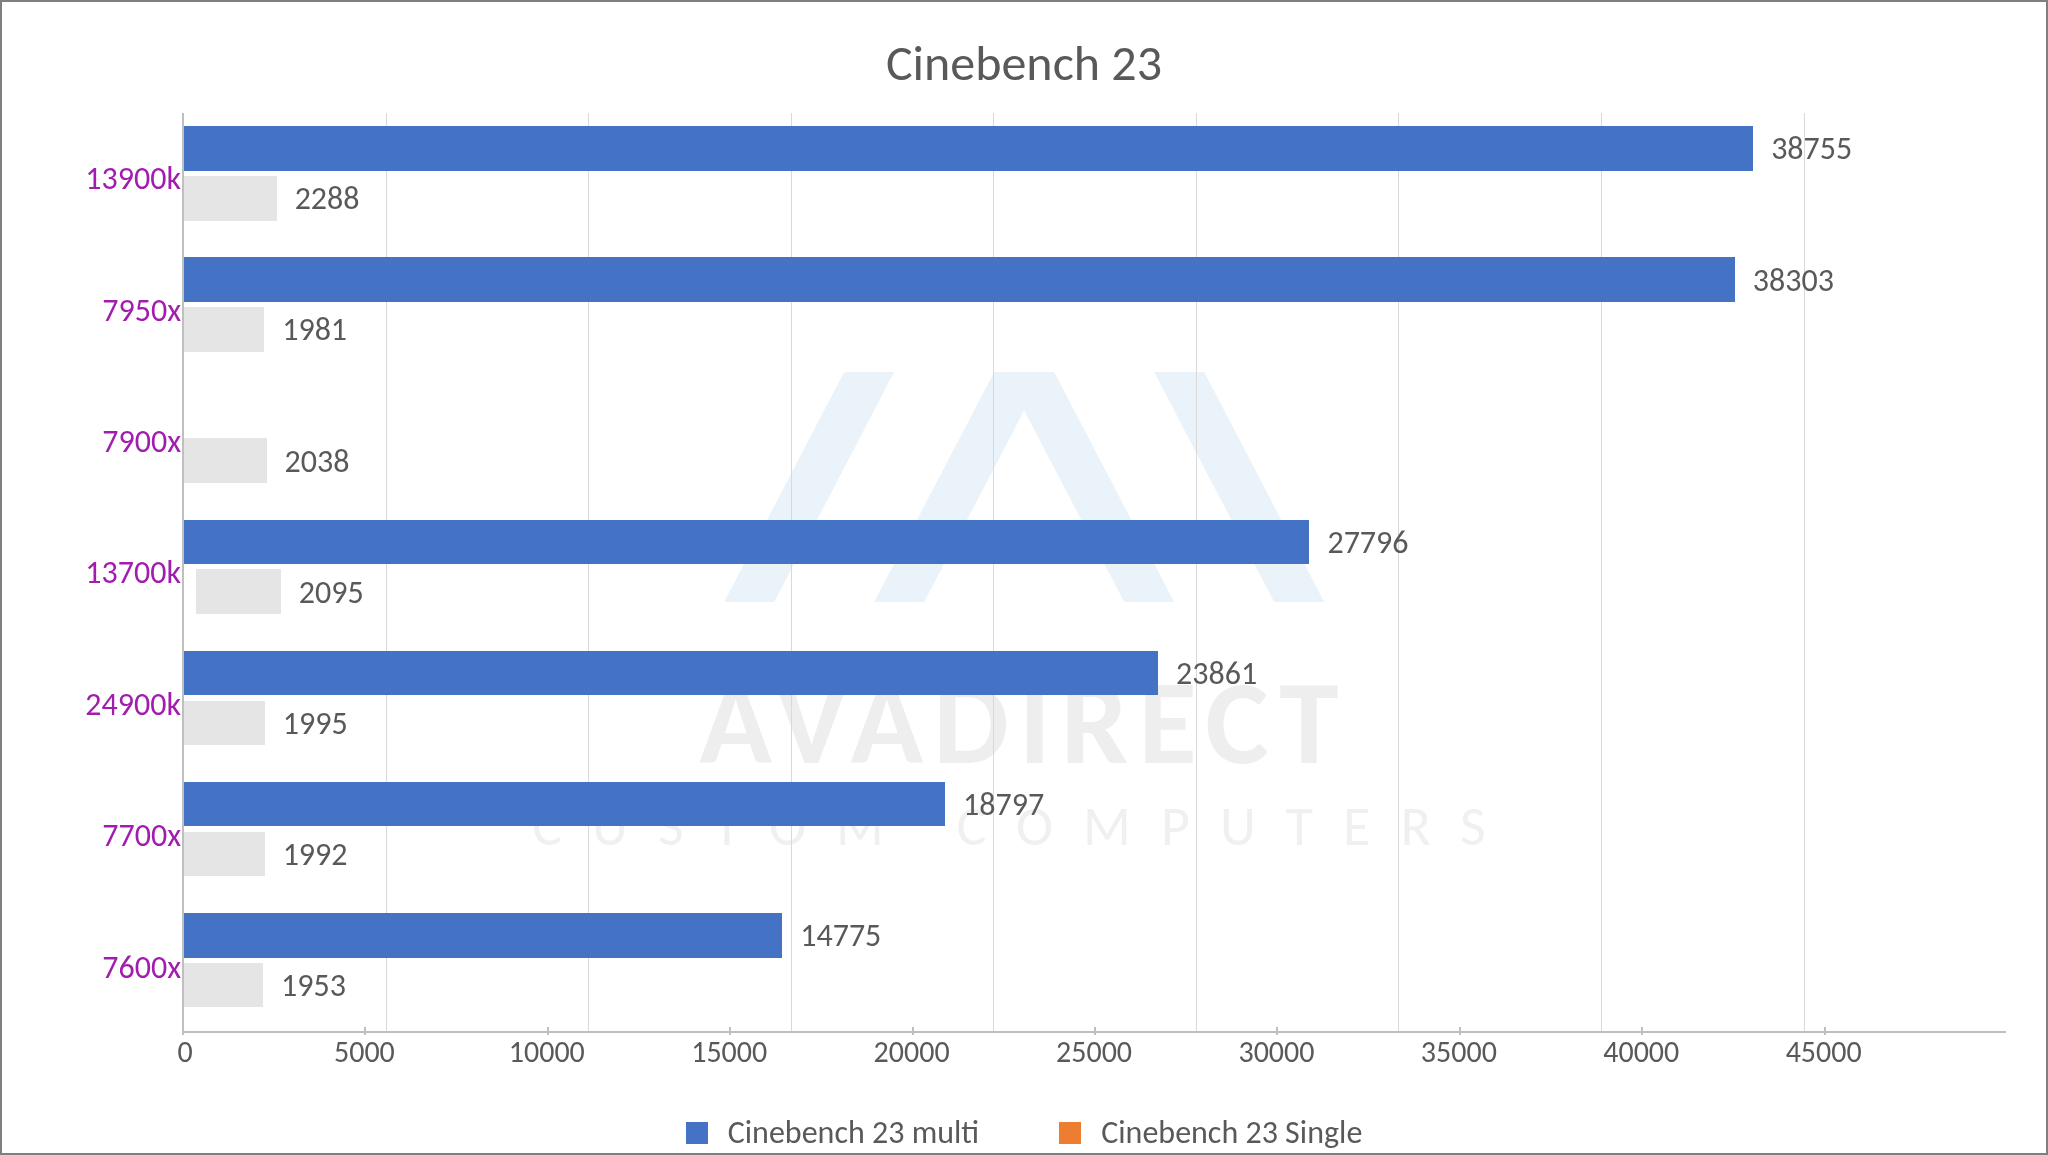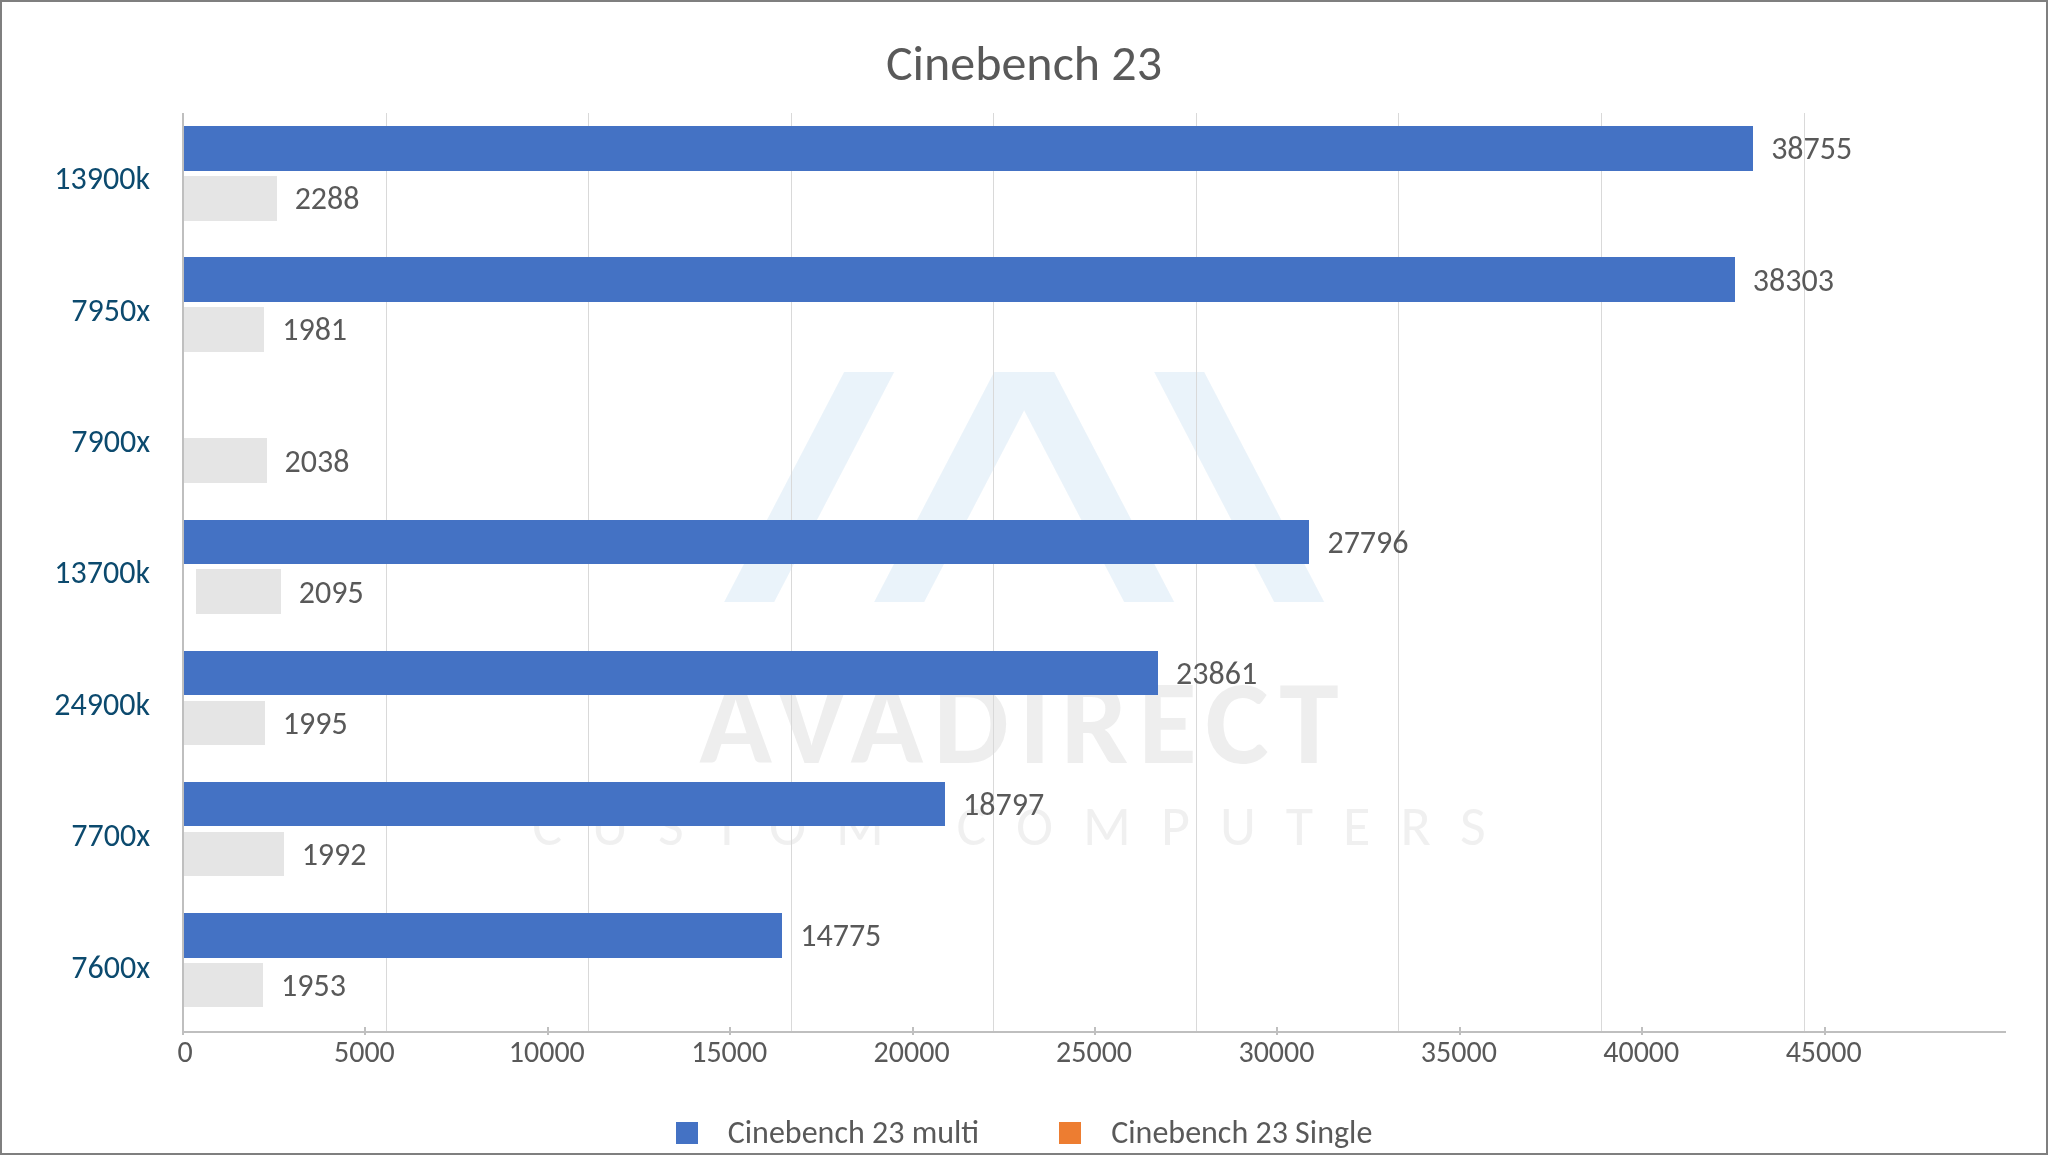--- a/index.html
+++ b/index.html
@@ -4,40 +4,40 @@
 <style>
 html,body{margin:0;padding:0;font-family:Calibri,Arial,sans-serif;background:#fff;color:#595959}
 .frame{box-sizing:border-box;width:2048px;height:1155px;border:2px solid #7f7f7f;position:relative;padding:20px 40px 20px 40px;overflow:hidden}
 .wm{position:absolute;left:50%;top:52%;transform:translate(-50%,-50%);pointer-events:none;opacity:.12;text-align:center}
 .wm svg{display:block;margin:0 auto}
 .wm .t1{font-size:120px;font-weight:800;letter-spacing:10px;color:#777;line-height:1;margin-top:-20px}
 .wm .t2{font-size:56px;font-weight:400;letter-spacing:30px;color:#888;margin-top:10px}
 .title{text-align:center;font-size:50px;color:#595959;margin:10px 0 20px 0}
 .chart{display:flex;height:920px}
 .ylabels{width:140px;display:flex;flex-direction:column}
-.ylabels .row{flex:1;display:flex;align-items:center;justify-content:flex-end;padding-right:32px;font-size:32px;color:#0c4a6e}
+.ylabels .row{flex:1;display:flex;align-items:center;justify-content:flex-end;padding-right:1px;font-size:32px;color:#a21caf}
 .plot{flex:1;position:relative;border-left:2px solid #bfbfbf;border-bottom:2px solid #bfbfbf}
 .grid{position:absolute;inset:0;display:flex}
 .grid .g{flex:1;border-right:1px solid #d9d9d9}
 .grid .g:last-child{border-right:none}
 .rows{position:absolute;inset:0;display:flex;flex-direction:column}
 .rows .group{flex:1;position:relative}
 .bar{position:absolute;left:0;height:34%}
 .bar.multi{top:10%;background:#4472C4}
 .bar.single{top:48%;background:#e5e5e5}
 .val{position:absolute;font-size:32px;color:#595959;white-space:nowrap;top:50%;transform:translateY(-50%)}
 .xaxis{margin-left:140px;position:relative;height:40px}
 .xaxis .ticks{display:flex}
 .xaxis .ticks .xt{flex:1;text-align:left;font-size:30px;color:#595959;position:relative}
 .xaxis .ticks .xt span{position:absolute;left:0;transform:translateX(-50%)}
 .xaxis .ticks .xt:first-child span{transform:translateX(-30%)}
 .tickmarks{position:absolute;left:0;right:0;top:-6px;height:8px;display:flex}
 .tickmarks .tm{flex:1;border-left:2px solid #bfbfbf;height:8px}
 .legend{display:flex;justify-content:center;gap:80px;margin-top:40px;font-size:32px;color:#595959}
-.legend .item{display:flex;align-items:center;gap:30px}
+.legend .item{display:flex;align-items:center;gap:20px}
 .legend .sw{width:22px;height:22px}
 .sw.blue{background:#4472C4}
 .sw.orange{background:#ED7D31}
 </style>
 </head>
 <body>
 
 <div class="frame">
 
   <div class="wm">
@@ -112,21 +112,21 @@
               <span class="val" style="left: calc(100% + 18px);">23861</span>
             </div>
             <div class="bar single" style="width: 4.43333%;">
               <span class="val" style="left: calc(100% + 18px);">1995</span>
             </div>
           </div>
           <div class="group">
             <div class="bar multi" style="width: 41.7711%;">
               <span class="val" style="left: calc(100% + 18px);">18797</span>
             </div>
-            <div class="bar single" style="width: 4.42667%; padding-left: 19px;">
+            <div class="bar single" style="width: 4.42667%;">
               <span class="val" style="left: calc(100% + 18px);">1992</span>
             </div>
           </div>
           <div class="group">
             <div class="bar multi" style="width: 32.8333%;">
               <span class="val" style="left: calc(100% + 18px);">14775</span>
             </div>
             <div class="bar single" style="width: 4.34%;">
               <span class="val" style="left: calc(100% + 18px);">1953</span>
             </div>

